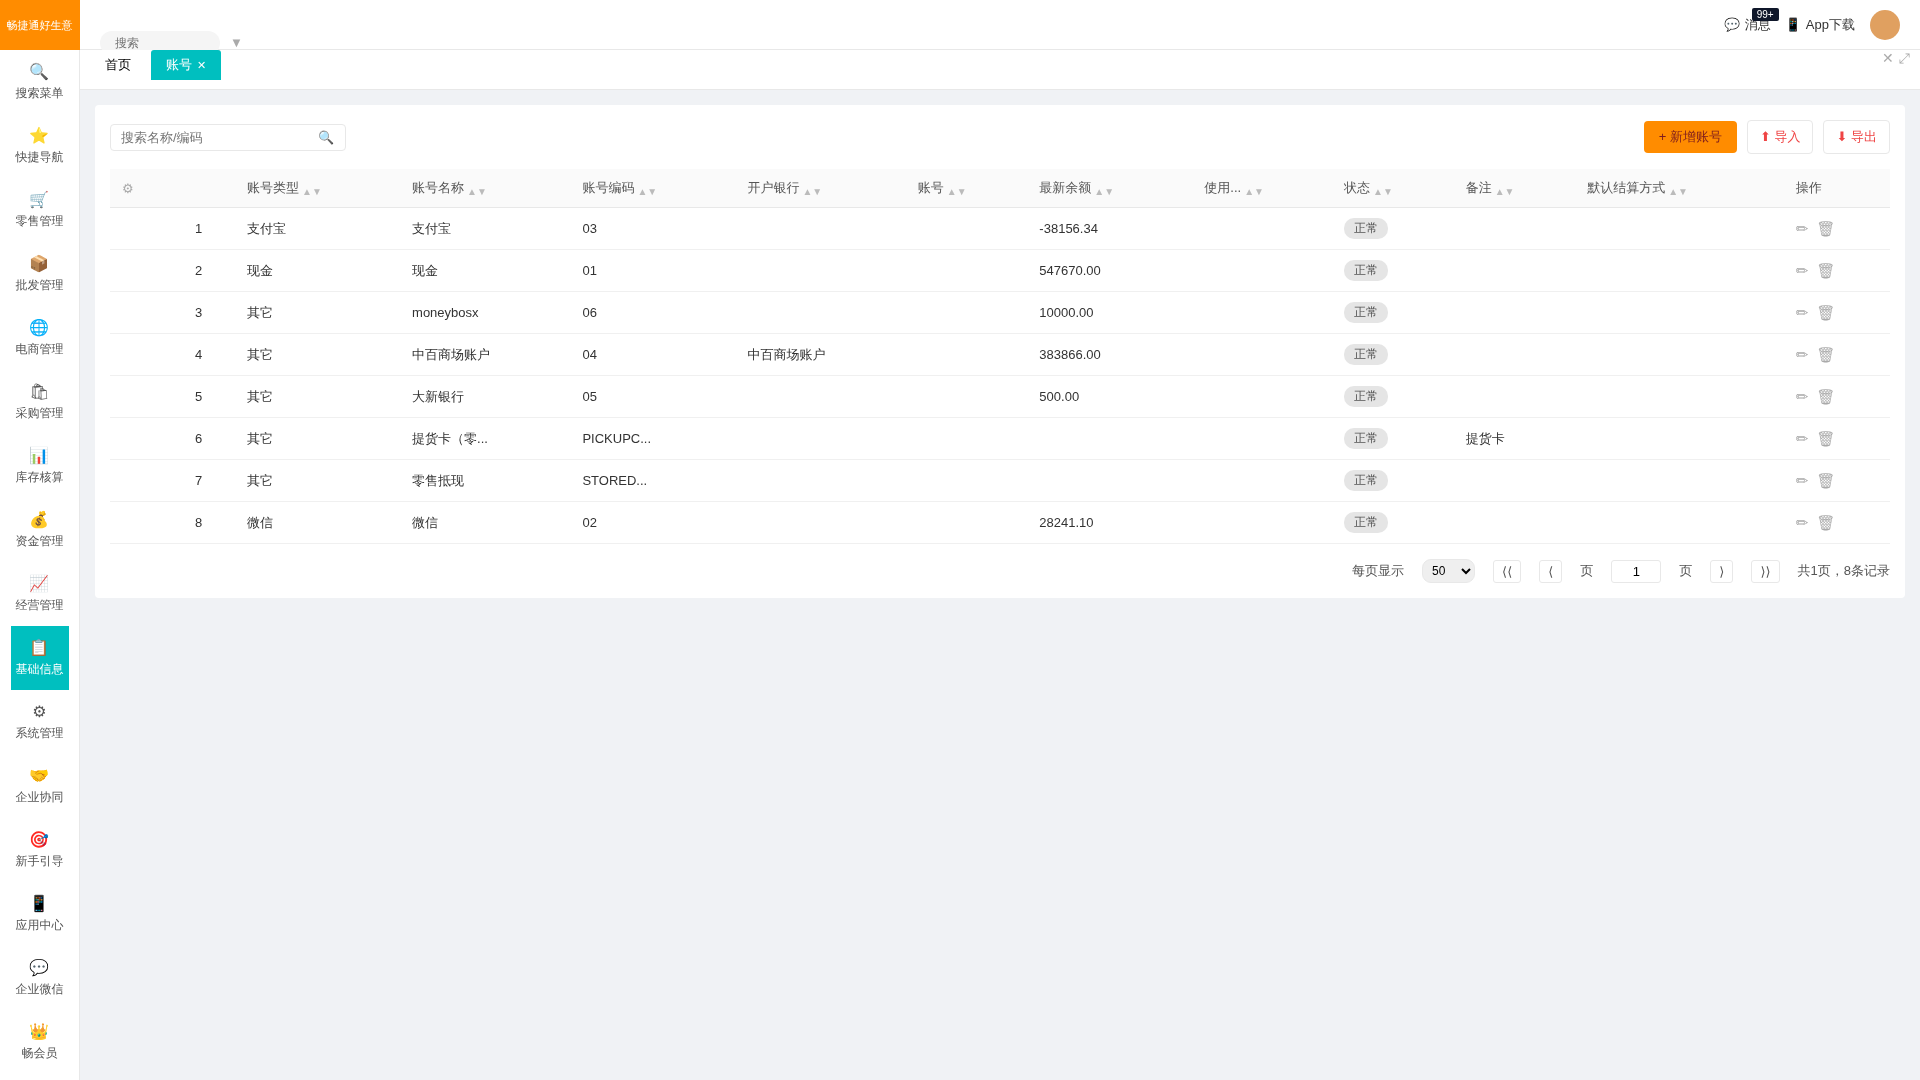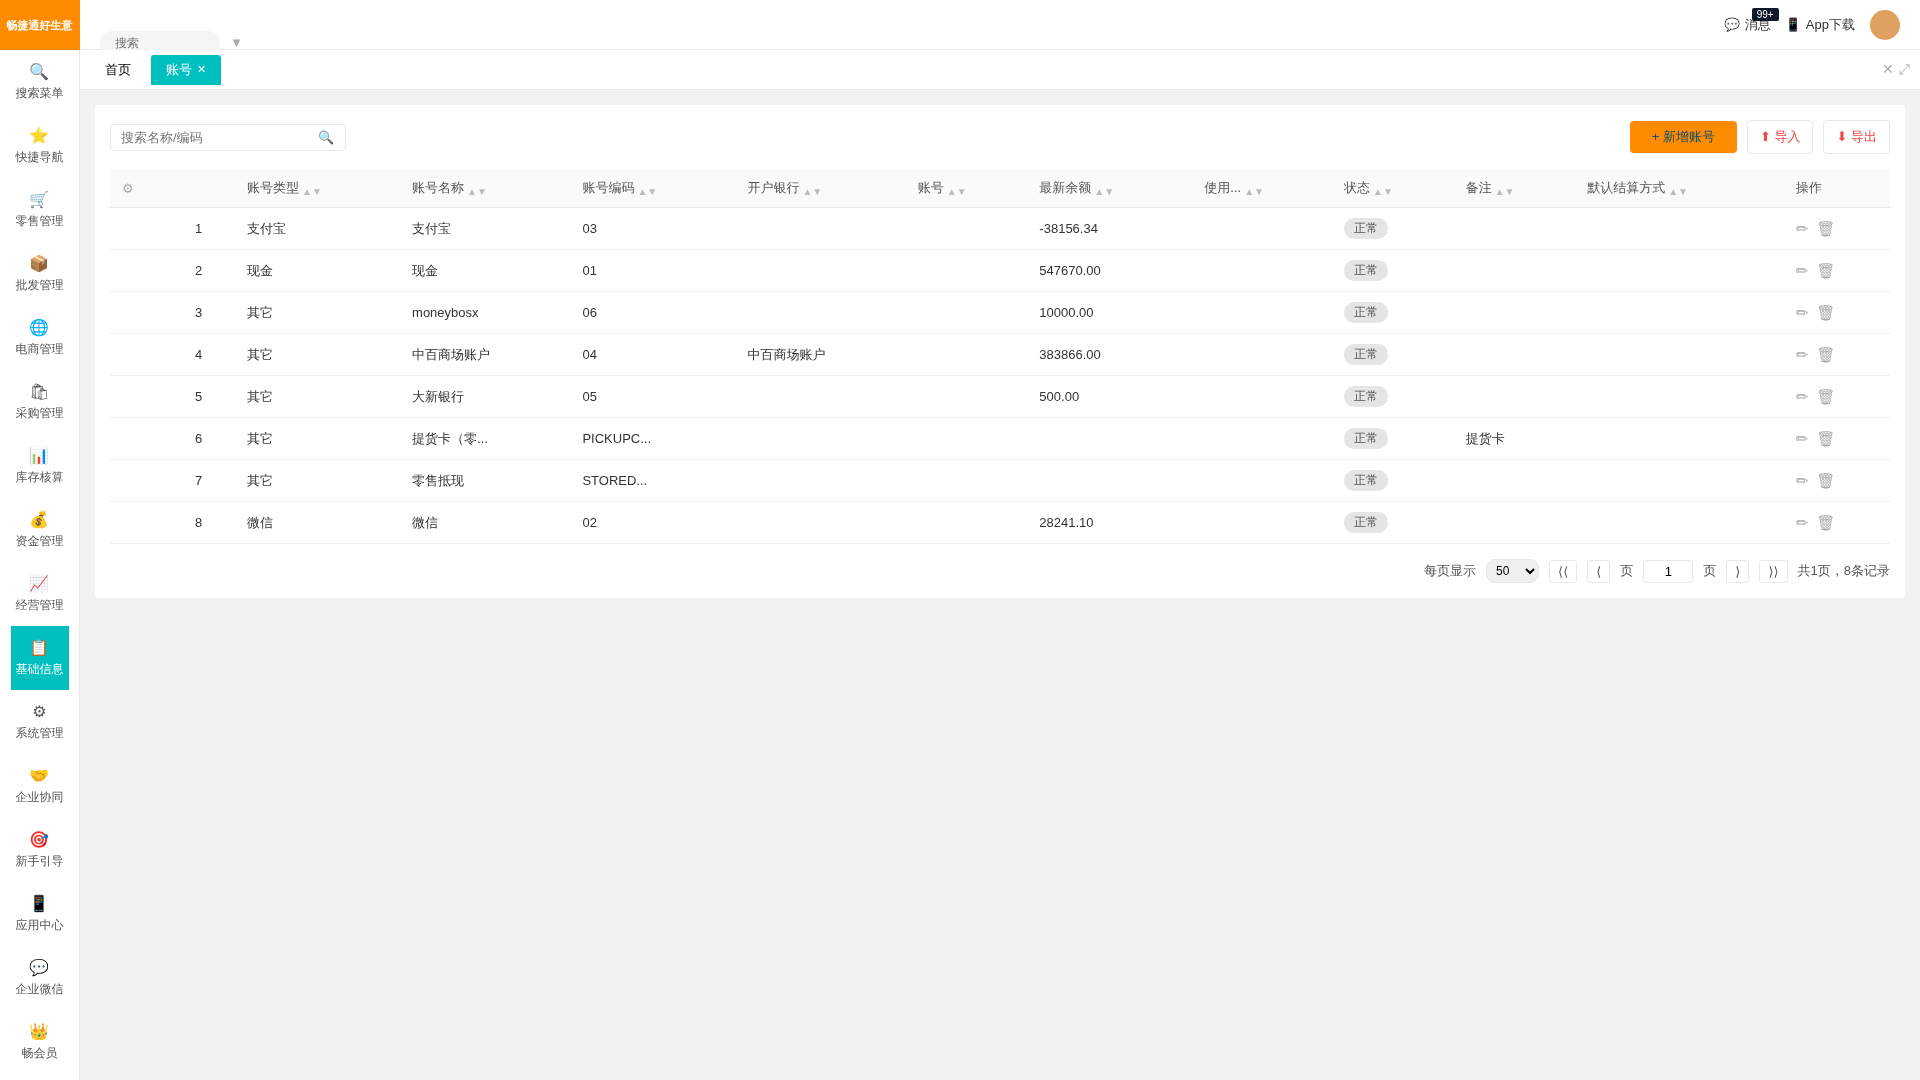--- a/index.html
+++ b/index.html
@@ -1,70 +1,70 @@
 <!DOCTYPE html>
 <html><head>
   <meta charset="utf-8">
   <style>
     * { box-sizing: border-box; margin: 0; padding: 0; }
     body { font-family: 'Microsoft YaHei', Arial, sans-serif; font-size: 13px; background: #f0f2f5; display: flex; height: 1080px; width: 1920px; overflow: hidden; }
 
     
     .sidebar { width: 80px; background: #fff; display: flex; flex-direction: column; align-items: center; border-right: 1px solid #e8e8e8; flex-shrink: 0; }
     .sidebar-logo { width: 80px; height: 50px; background: #ff8c00; display: flex; align-items: center; justify-content: center; }
-    .sidebar-logo-text { color: #fff; font-size: 11px; font-weight: bold; text-align: right; line-height: 1.3; }
+    .sidebar-logo-text { color: #fff; font-size: 11px; font-weight: normal; text-align: right; line-height: 1.3; }
     .sidebar-item { width: 100%; padding: 12px 5px; display: flex; flex-direction: column; align-items: center; cursor: pointer; color: #555; font-size: 12px; gap: 4px; }
     .sidebar-item.active { background: #00bfbf; color: #fff; border-radius: 0; }
     .sidebar-item .icon { font-size: 16px; }
 
     
     .main { flex: 1; display: flex; flex-direction: column; overflow: hidden; }
     .top-header { height: 50px; background: #fff; display: flex; align-items: center; justify-content: space-between; padding: 0 20px; border-bottom: 1px solid #e8e8e8; flex-shrink: 0; }
     .top-header-left { display: flex; align-items: center; gap: 10px; margin-top: 36px; }
     .top-header-search { background: #f5f5f5; border: none; border-radius: 15px; padding: 5px 15px; font-size: 12px; width: 120px; outline: none; }
     .top-header-right { display: flex; align-items: center; gap: 15px; }
     .msg-btn { display: flex; align-items: center; gap: 4px; font-size: 13px; color: #333; position: relative; cursor: pointer; }
     .badge { background: #0f172a; color: #fff; font-size: 10px; border-radius: 2px; padding: 1px 5px; position: absolute; top: -8px; right: -8px; }
     .app-btn { display: flex; align-items: center; gap: 4px; font-size: 13px; color: #333; cursor: pointer; }
     .avatar { width: 30px; height: 30px; border-radius: 50%; background: #ccc; }
 
     
-    .tab-bar { height: 40px; background: #fff; display: flex; align-items: center; border-bottom: 1px solid #e8e8e8; flex-shrink: 0; padding: 0 10px; gap: 3px; }
+    .tab-bar { height: 40px; background: #fff; display: flex; align-items: flex-start; border-bottom: 1px solid #e8e8e8; flex-shrink: 0; padding: 0 10px; gap: 3px; }
     .tab-item { padding: 6px 15px; border-radius: 3px 3px 0 0; font-size: 13px; cursor: pointer; display: flex; align-items: center; gap: 5px; }
     .tab-item.active { background: #00bfbf; color: #fff; }
     .tab-item .close-icon { font-size: 11px; cursor: pointer; }
     .tab-close-btn { margin-left: auto; display: flex; gap: 5px; }
     .tab-win-btn { cursor: pointer; color: #aaa; font-size: 14px; }
 
     
     .content { flex: 1; overflow: auto; padding: 15px; background: #f0f2f5; }
     .content-card { background: #fff; border-radius: 4px; padding: 15px; }
 
     
     .toolbar { display: flex; align-items: center; justify-content: space-between; margin-bottom: 15px; }
     .search-box { display: flex; align-items: center; border: 1px solid #e8e8e8; border-radius: 4px; padding: 5px 10px; width: 236px; background: #fff; }
     .search-box input { border: none; outline: none; font-size: 13px; flex: 1; }
     .search-icon { color: #aaa; cursor: pointer; }
     .toolbar-right { display: flex; align-items: center; gap: 10px; }
-    .btn-add { background: #ff8c00; color: #0c4a6e; border: none; border-radius: 4px; padding: 7px 22px; font-size: 13px; cursor: pointer; display: flex; align-items: center; gap: 5px; }
+    .btn-add { background: #ff8c00; color: #7f1d1d; border: none; border-radius: 4px; padding: 7px 15px; font-size: 13px; cursor: pointer; display: flex; align-items: center; gap: 5px; }
     .btn-import, .btn-export { background: #fff; border: 1px solid #e8e8e8; border-radius: 4px; padding: 7px 12px; font-size: 13px; cursor: pointer; display: flex; align-items: center; gap: 5px; color: #ef4444; }
 
     
     table { width: 100%; border-collapse: collapse; }
     th { background: #fafafa; border-bottom: 1px solid #e8e8e8; padding: 10px 12px; text-align: left; font-weight: 500; color: #555; font-size: 13px; white-space: nowrap; }
     td { padding: 10px 12px; border-bottom: 1px solid #f0f0f0; color: #333; font-size: 13px; }
     .th-sort { display: flex; align-items: flex-end; gap: 3px; cursor: pointer; }
     .sort-icon { color: #bbb; font-size: 10px; display: flex; flex-direction: column; line-height: 1; }
     .status-badge { background: #e5e5e5; color: #555; padding: 2px 10px; border-radius: 10px; font-size: 12px; display: inline-block; }
     .action-btns { display: flex; gap: 8px; align-items: center; }
     .action-btn { color: #aaa; cursor: pointer; font-size: 15px; }
     .settings-icon { color: #aaa; cursor: pointer; margin-right: 8px; }
 
     
-    .pagination { display: flex; align-items: center; justify-content: flex-end; padding: 15px 0 0; gap: 10px; font-size: 13px; color: #555; }
+    .pagination { display: flex; align-items: center; justify-content: flex-end; padding: 15px 0 0; gap: 18px; font-size: 13px; color: #555; }
     .page-size-select { border: 1px solid #e8e8e8; border-radius: 9px; padding: 3px 5px; font-size: 12px; }
     .page-btn { border: 1px solid #e8e8e8; background: #fff; cursor: pointer; padding: 3px 8px; border-radius: 3px; color: #555; font-size: 13px; }
     .page-btn:disabled { color: #ccc; cursor: default; }
     .page-input { border: 1px solid #e8e8e8; border-radius: 3px; padding: 3px 8px; width: 50px; text-align: center; font-size: 13px; }
   </style>
 </head>
 <body>
 
 <div class="sidebar">
   <div class="sidebar-logo">

